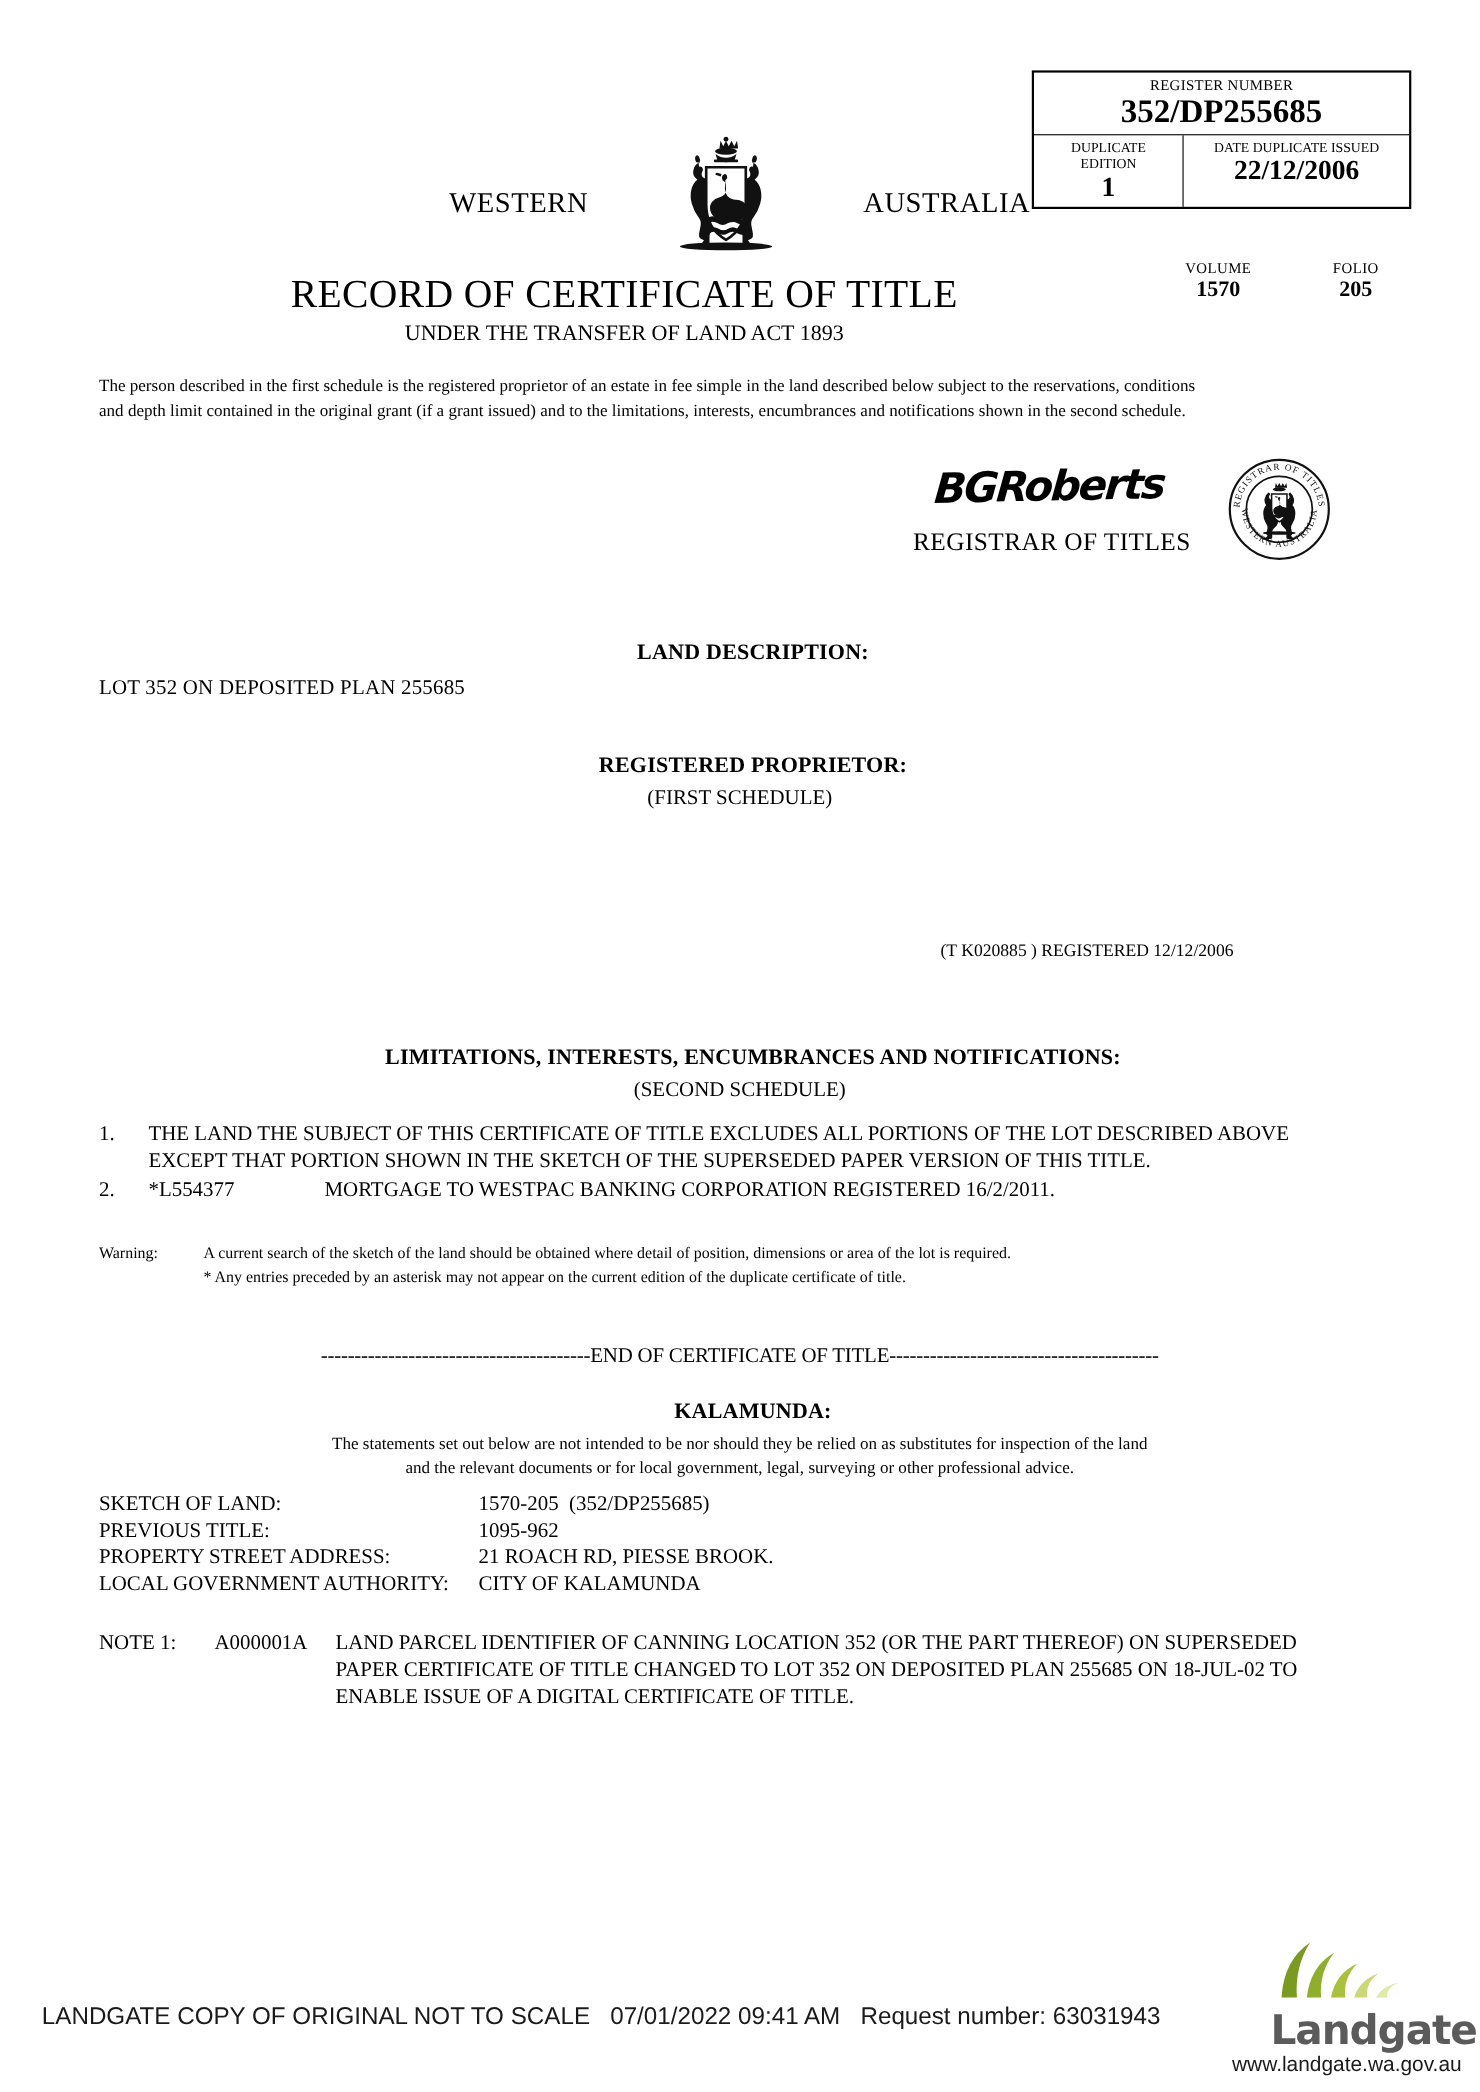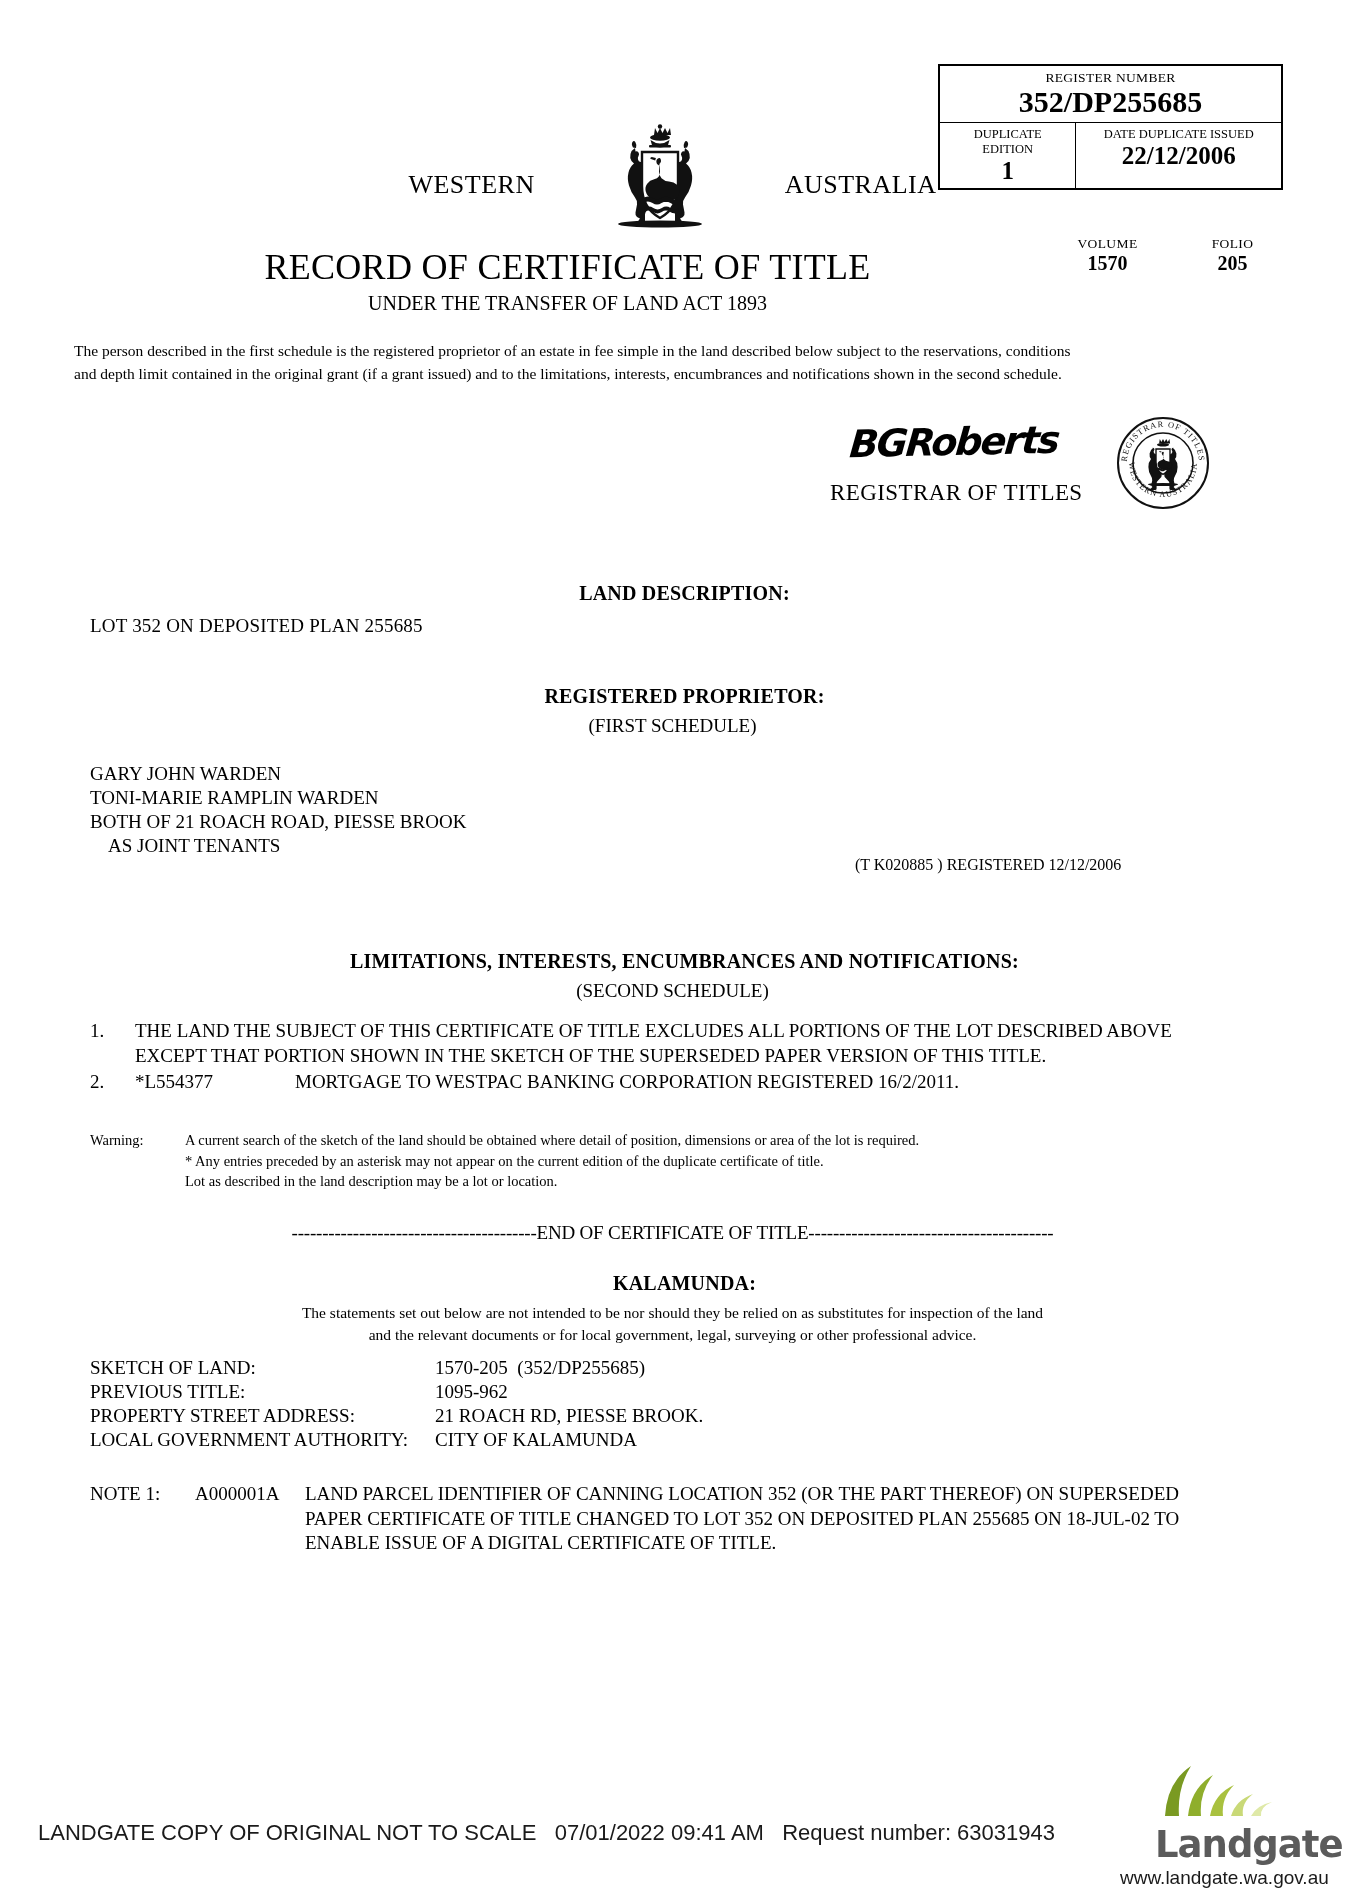--- a/index.html
+++ b/index.html
@@ -118,21 +118,21 @@
     left: 0; right: 0;
     text-align: center;
     font-size: 20px;
     padding-right: 210px;
   }
 
   
   .intro {
     position: absolute;
     top: 340px;
-    left: 74px;
+    left: 90px;
     width: 1000px;
     font-size: 15.5px;
     line-height: 1.47;
     text-align: left;
   }
 
   
   .sig-area {
     position: absolute;
     top: 420px;
@@ -443,24 +443,20 @@
         </g>
       </svg>
     </div>
   </div>
 
   <div class="blk sec-head land-head">LAND DESCRIPTION:</div>
   <div class="land-val">LOT 352 ON DEPOSITED PLAN 255685</div>
 
   <div class="blk sec-head prop-head">REGISTERED PROPRIETOR:</div>
   <div class="blk sec-sub prop-sub">(FIRST SCHEDULE)</div>
-  <div class="prop-list">GARY JOHN WARDEN
-TONI-MARIE RAMPLIN WARDEN
-BOTH OF 21 ROACH ROAD, PIESSE BROOK
-    AS JOINT TENANTS</div>
   <div class="reg-line">(T K020885 )   REGISTERED 12/12/2006</div>
 
   <div class="blk sec-head lim-head">LIMITATIONS, INTERESTS, ENCUMBRANCES AND NOTIFICATIONS:</div>
   <div class="blk sec-sub lim-sub">(SECOND SCHEDULE)</div>
 
   <div class="lim-list">
     <div class="lim-item">
       <div class="lim-num">1.</div>
       <div class="lim-txt">THE LAND THE SUBJECT OF THIS CERTIFICATE OF TITLE EXCLUDES ALL PORTIONS OF THE LOT DESCRIBED ABOVE EXCEPT THAT PORTION SHOWN IN THE SKETCH OF THE SUPERSEDED PAPER VERSION OF THIS TITLE.</div>
     </div>
@@ -468,21 +464,20 @@
       <div class="lim-num">2.</div>
       <div class="lim-txt"><span class="subcol">*L554377</span><span>MORTGAGE TO WESTPAC BANKING CORPORATION REGISTERED 16/2/2011.</span></div>
     </div>
   </div>
 
   <div class="warning">
     <div class="warn-lbl">Warning:</div>
     <div class="warn-txt">
       <div>A current search of the sketch of the land should be obtained where detail of position, dimensions or area of the lot is required.</div>
       <div>* Any entries preceded by an asterisk may not appear on the current edition of the duplicate certificate of title.</div>
-      <div>Lot as described in the land description may be a lot or location.</div>
     </div>
   </div>
 
   <div class="endcert">----------------------------------------END OF CERTIFICATE OF TITLE----------------------------------------</div>
 
   <div class="blk sec-head stmt-head">KALAMUNDA:</div>
   <div class="stmt-note">
     <div>The statements set out below are not intended to be nor should they be relied on as substitutes for inspection of the land</div>
     <div>and the relevant documents or for local government, legal, surveying or other professional advice.</div>
   </div>

